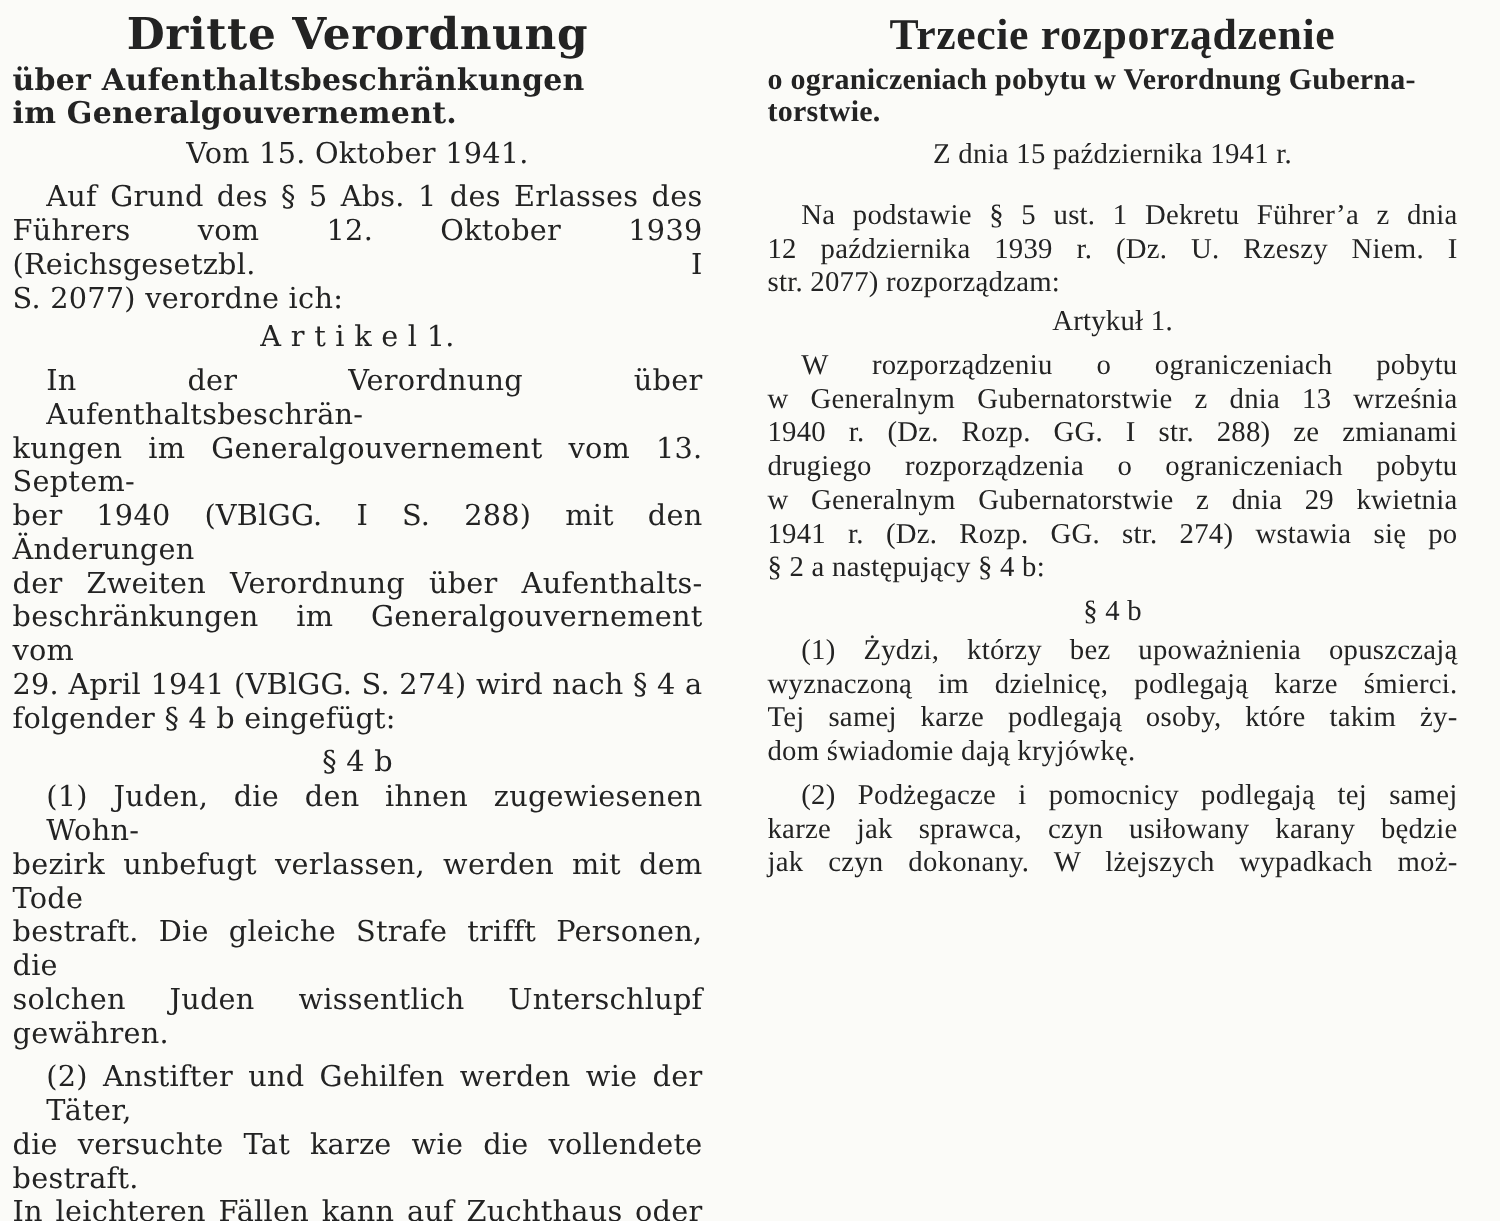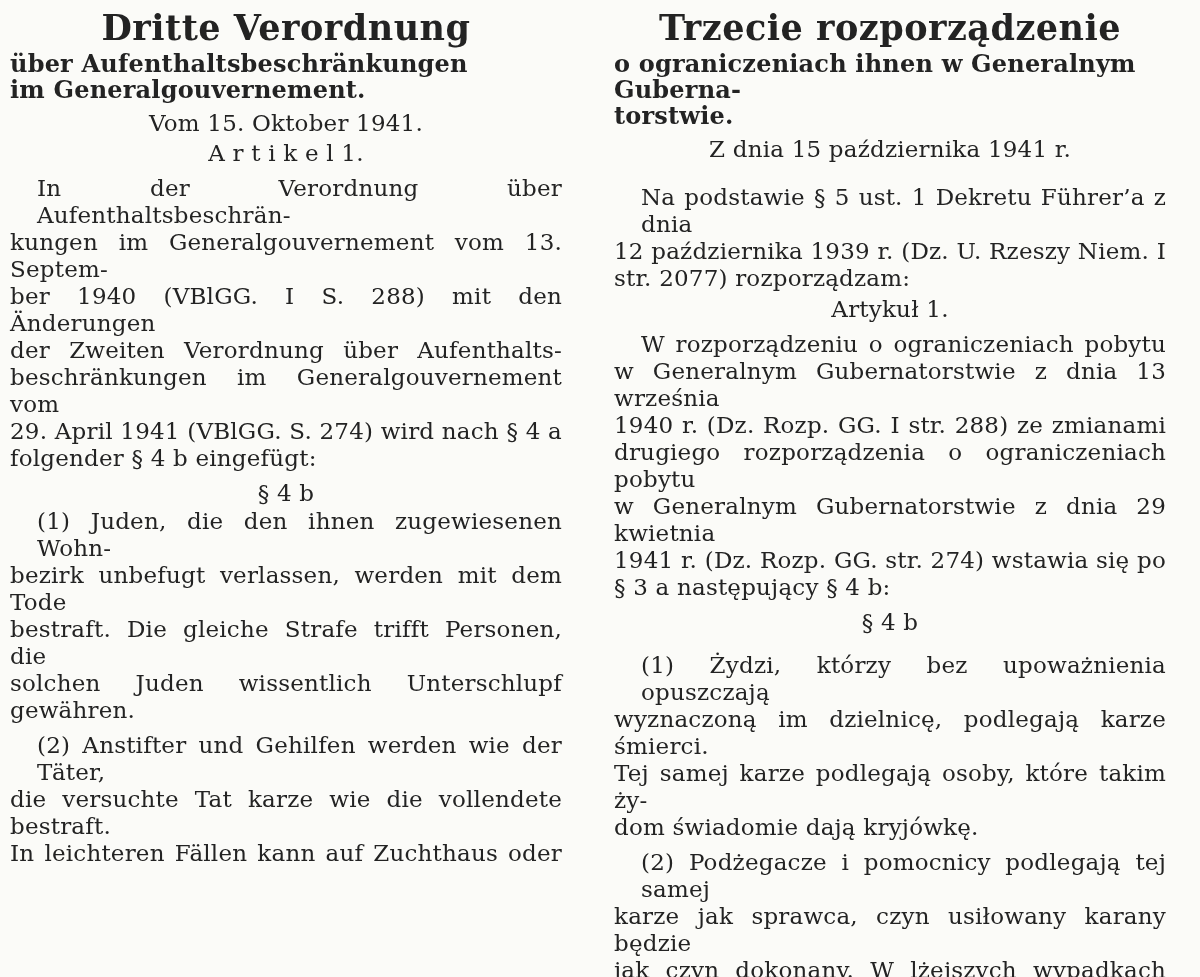--- a/index.html
+++ b/index.html
@@ -18,21 +18,21 @@
     gap: 52px;
     width: 1200px;
     height: 855px;
   }
   .col {
     width: 552px;
     font-size: 23px;
     line-height: 27px;
     letter-spacing: 0.2px;
   }
-  .col.right { width: 552px; }
+  .col.right { width: 552px; font-family: Liberation Serif, serif; }
 
   .title {
     font-size: 35px;
     line-height: 40px;
     font-weight: bold;
     text-align: center;
     letter-spacing: 0.5px;
   }
   .subtitle {
     font-size: 24px;
@@ -65,20 +65,25 @@
 <div class="page">
 
   <div class="col">
     <div class="title">Dritte Verordnung</div>
     <div class="subtitle">
       <div>über Aufenthaltsbeschränkungen</div>
       <div>im Generalgouvernement.</div>
     </div>
     <div class="dateline">Vom 15. Oktober 1941.</div>
 
+    <div class="para" style="margin-top:9px;">
+      <div class="ln indent">Auf Grund des § 5 Abs. 1 des Erlasses des</div>
+      <div class="ln">Führers vom 12. Oktober 1939 (Reichsgesetzbl. I</div>
+      <div class="ln last">S. 2077) verordne ich:</div>
+    </div>
 
     <div class="heading">A r t i k e l  1.</div>
 
     <div class="para">
       <div class="ln indent">In der Verordnung über Aufenthaltsbeschrän-</div>
       <div class="ln">kungen im Generalgouvernement vom 13. Septem-</div>
       <div class="ln">ber 1940 (VBlGG. I S. 288) mit den Änderungen</div>
       <div class="ln">der Zweiten Verordnung über Aufenthalts-</div>
       <div class="ln">beschränkungen im Generalgouvernement vom</div>
       <div class="ln">29. April 1941 (VBlGG. S. 274) wird nach § 4 a</div>
@@ -99,46 +104,46 @@
       <div class="ln">die versuchte Tat karze wie die vollendete bestraft.</div>
       <div class="ln">In leichteren Fällen kann auf Zuchthaus oder</div>
 
     </div>
 
   </div>
 
   <div class="col right">
     <div class="title">Trzecie rozporządzenie</div>
     <div class="subtitle">
-      <div>o ograniczeniach ihnen w Generalnym Guberna-</div>
+      <div>o ograniczeniach pobytu w Verordnung Guberna-</div>
       <div>torstwie.</div>
     </div>
     <div class="dateline">Z dnia 15 października 1941 r.</div>
 
     <div class="para" style="margin-top:22px;">
       <div class="ln indent">Na podstawie § 5 ust. 1 Dekretu Führer’a z dnia</div>
       <div class="ln">12 października 1939 r. (Dz. U. Rzeszy Niem. I</div>
       <div class="ln last">str. 2077) rozporządzam:</div>
     </div>
 
     <div class="heading">Artykuł 1.</div>
 
     <div class="para">
       <div class="ln indent">W rozporządzeniu o ograniczeniach pobytu</div>
       <div class="ln">w Generalnym Gubernatorstwie z dnia 13 września</div>
       <div class="ln">1940 r. (Dz. Rozp. GG. I str. 288) ze zmianami</div>
       <div class="ln">drugiego rozporządzenia o ograniczeniach pobytu</div>
       <div class="ln">w Generalnym Gubernatorstwie z dnia 29 kwietnia</div>
       <div class="ln">1941 r. (Dz. Rozp. GG. str. 274) wstawia się po</div>
-      <div class="ln last">§ 3 a następujący § 4 b:</div>
+      <div class="ln last">§ 2 a następujący § 4 b:</div>
     </div>
 
     <div class="heading" style="margin-top:8px; margin-bottom:0;">§ 4 b</div>
 
-    <div class="para" style="margin-top:16px;">
+    <div class="para" style="margin-top:4px;">
       <div class="ln indent">(1) Żydzi, którzy bez upoważnienia opuszczają</div>
       <div class="ln">wyznaczoną im dzielnicę, podlegają karze śmierci.</div>
       <div class="ln">Tej samej karze podlegają osoby, które takim ży-</div>
       <div class="ln last">dom świadomie dają kryjówkę.</div>
     </div>
 
     <div class="para">
       <div class="ln indent">(2) Podżegacze i pomocnicy podlegają tej samej</div>
       <div class="ln">karze jak sprawca, czyn usiłowany karany będzie</div>
       <div class="ln">jak czyn dokonany. W lżejszych wypadkach moż-</div>

